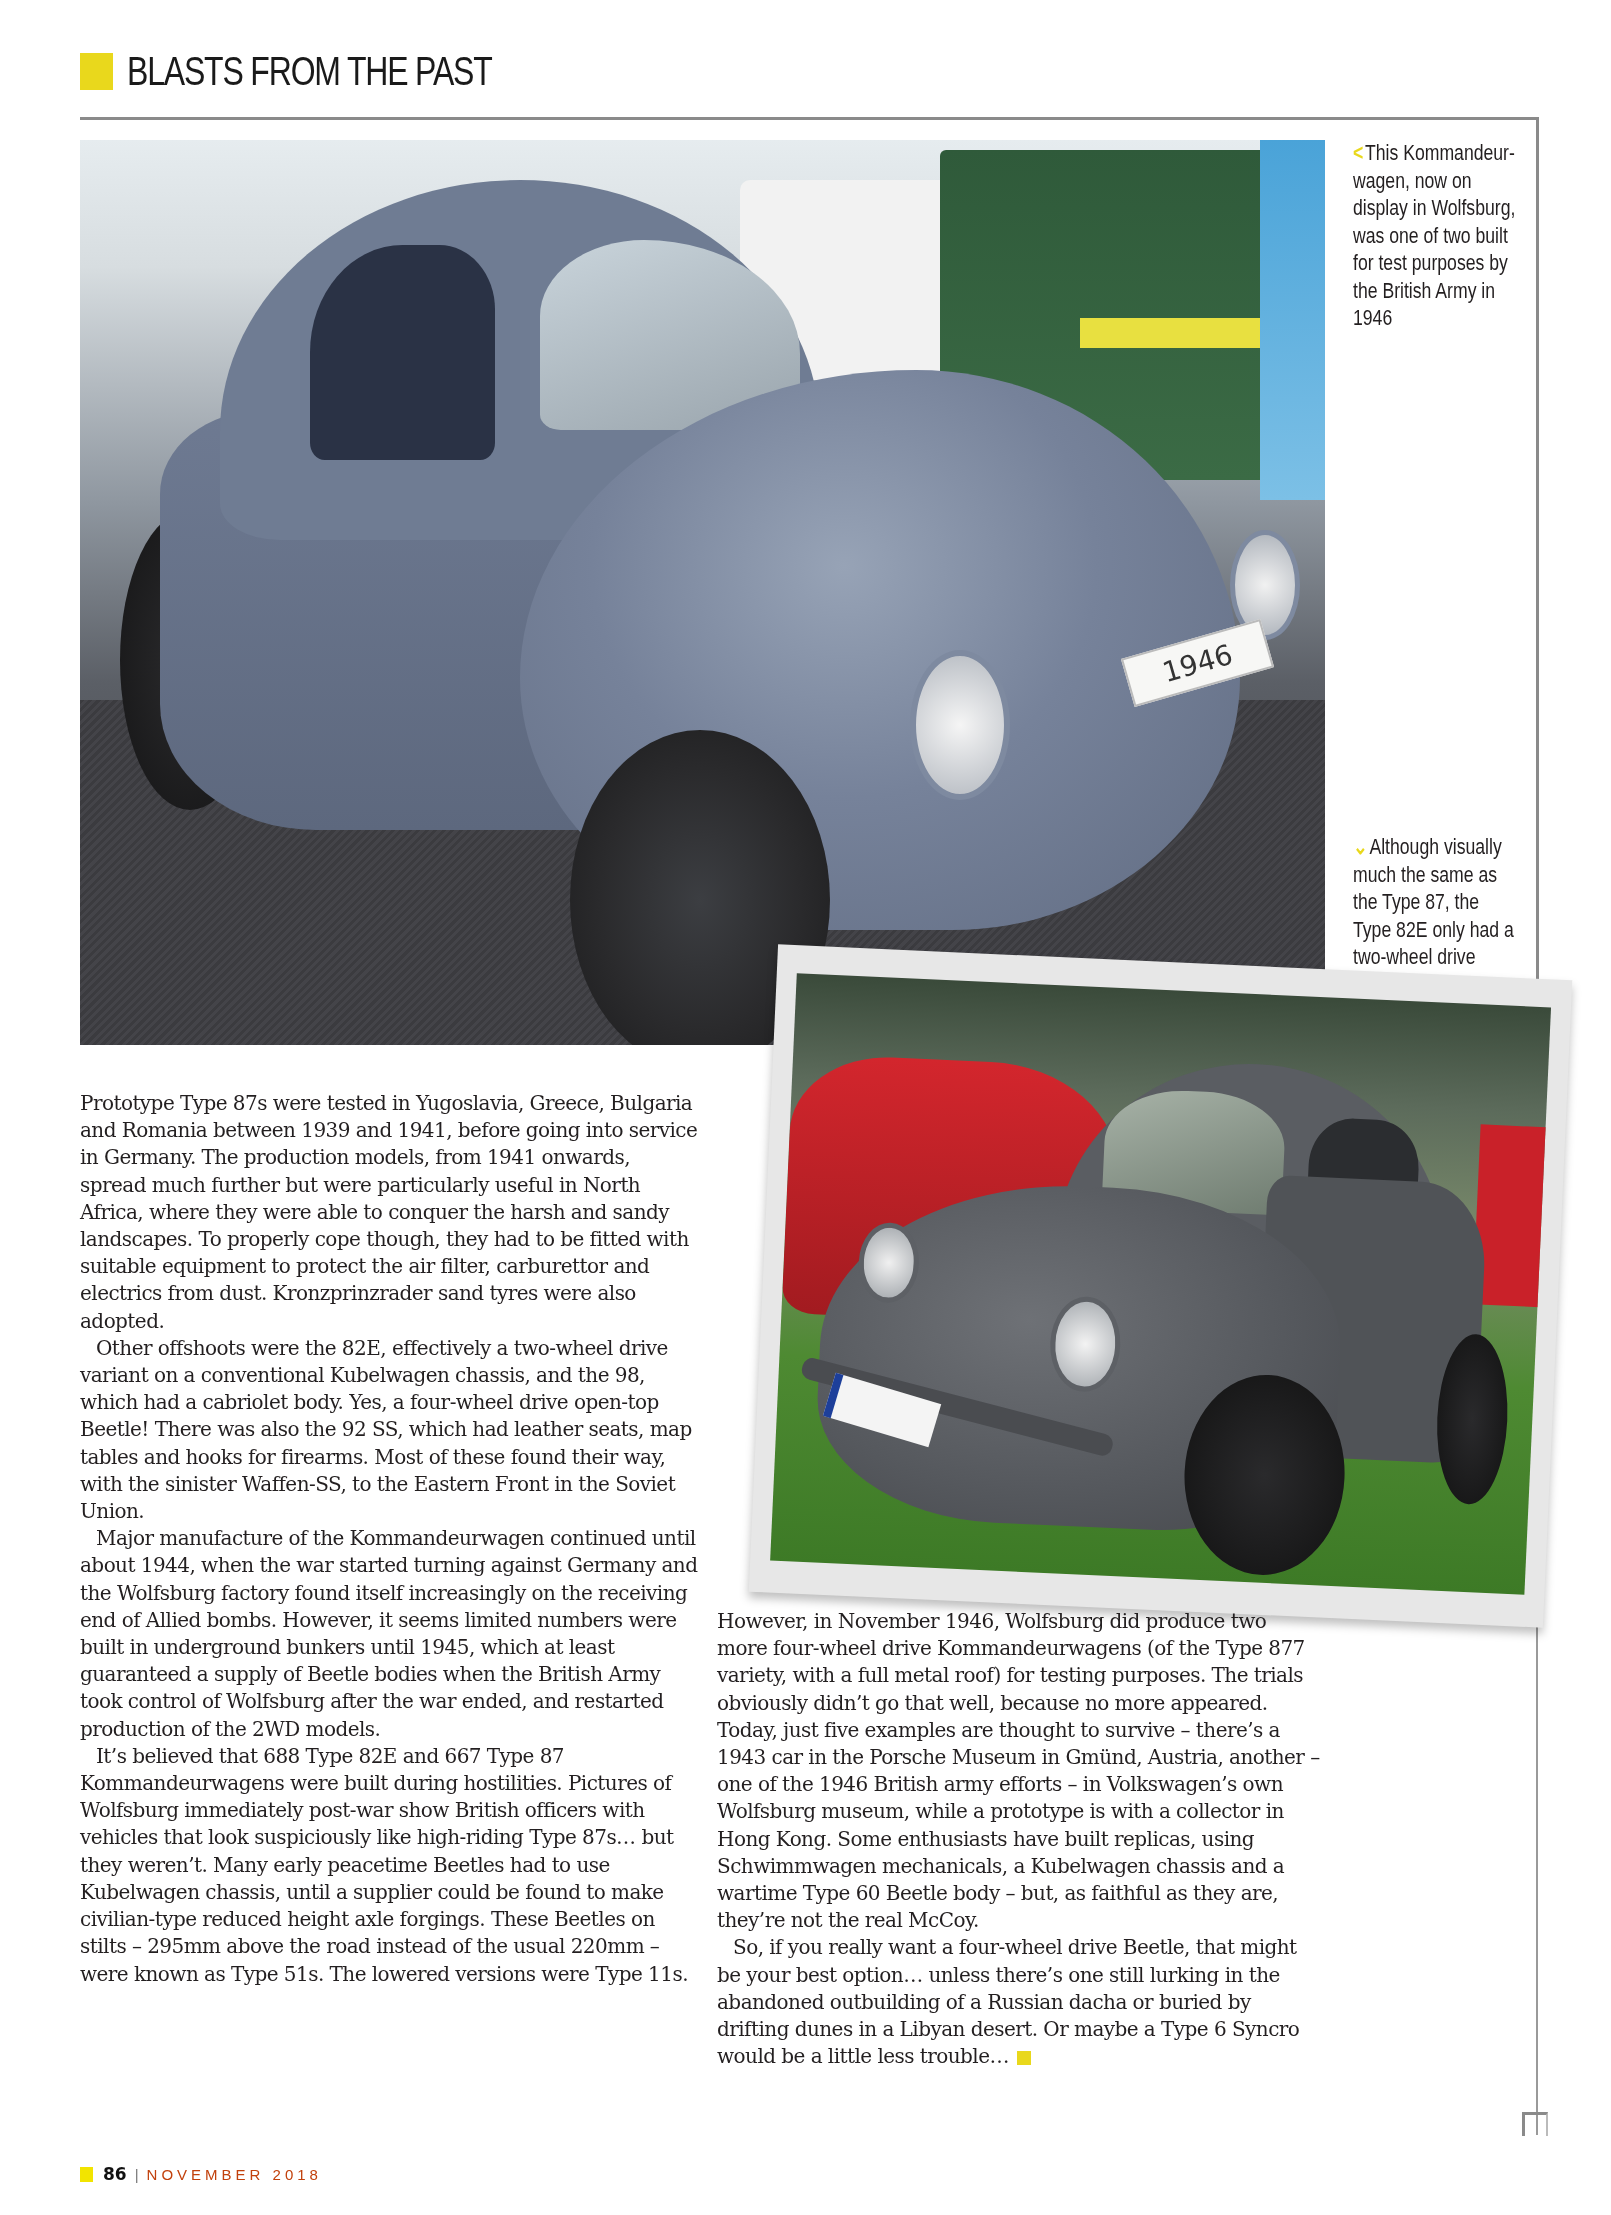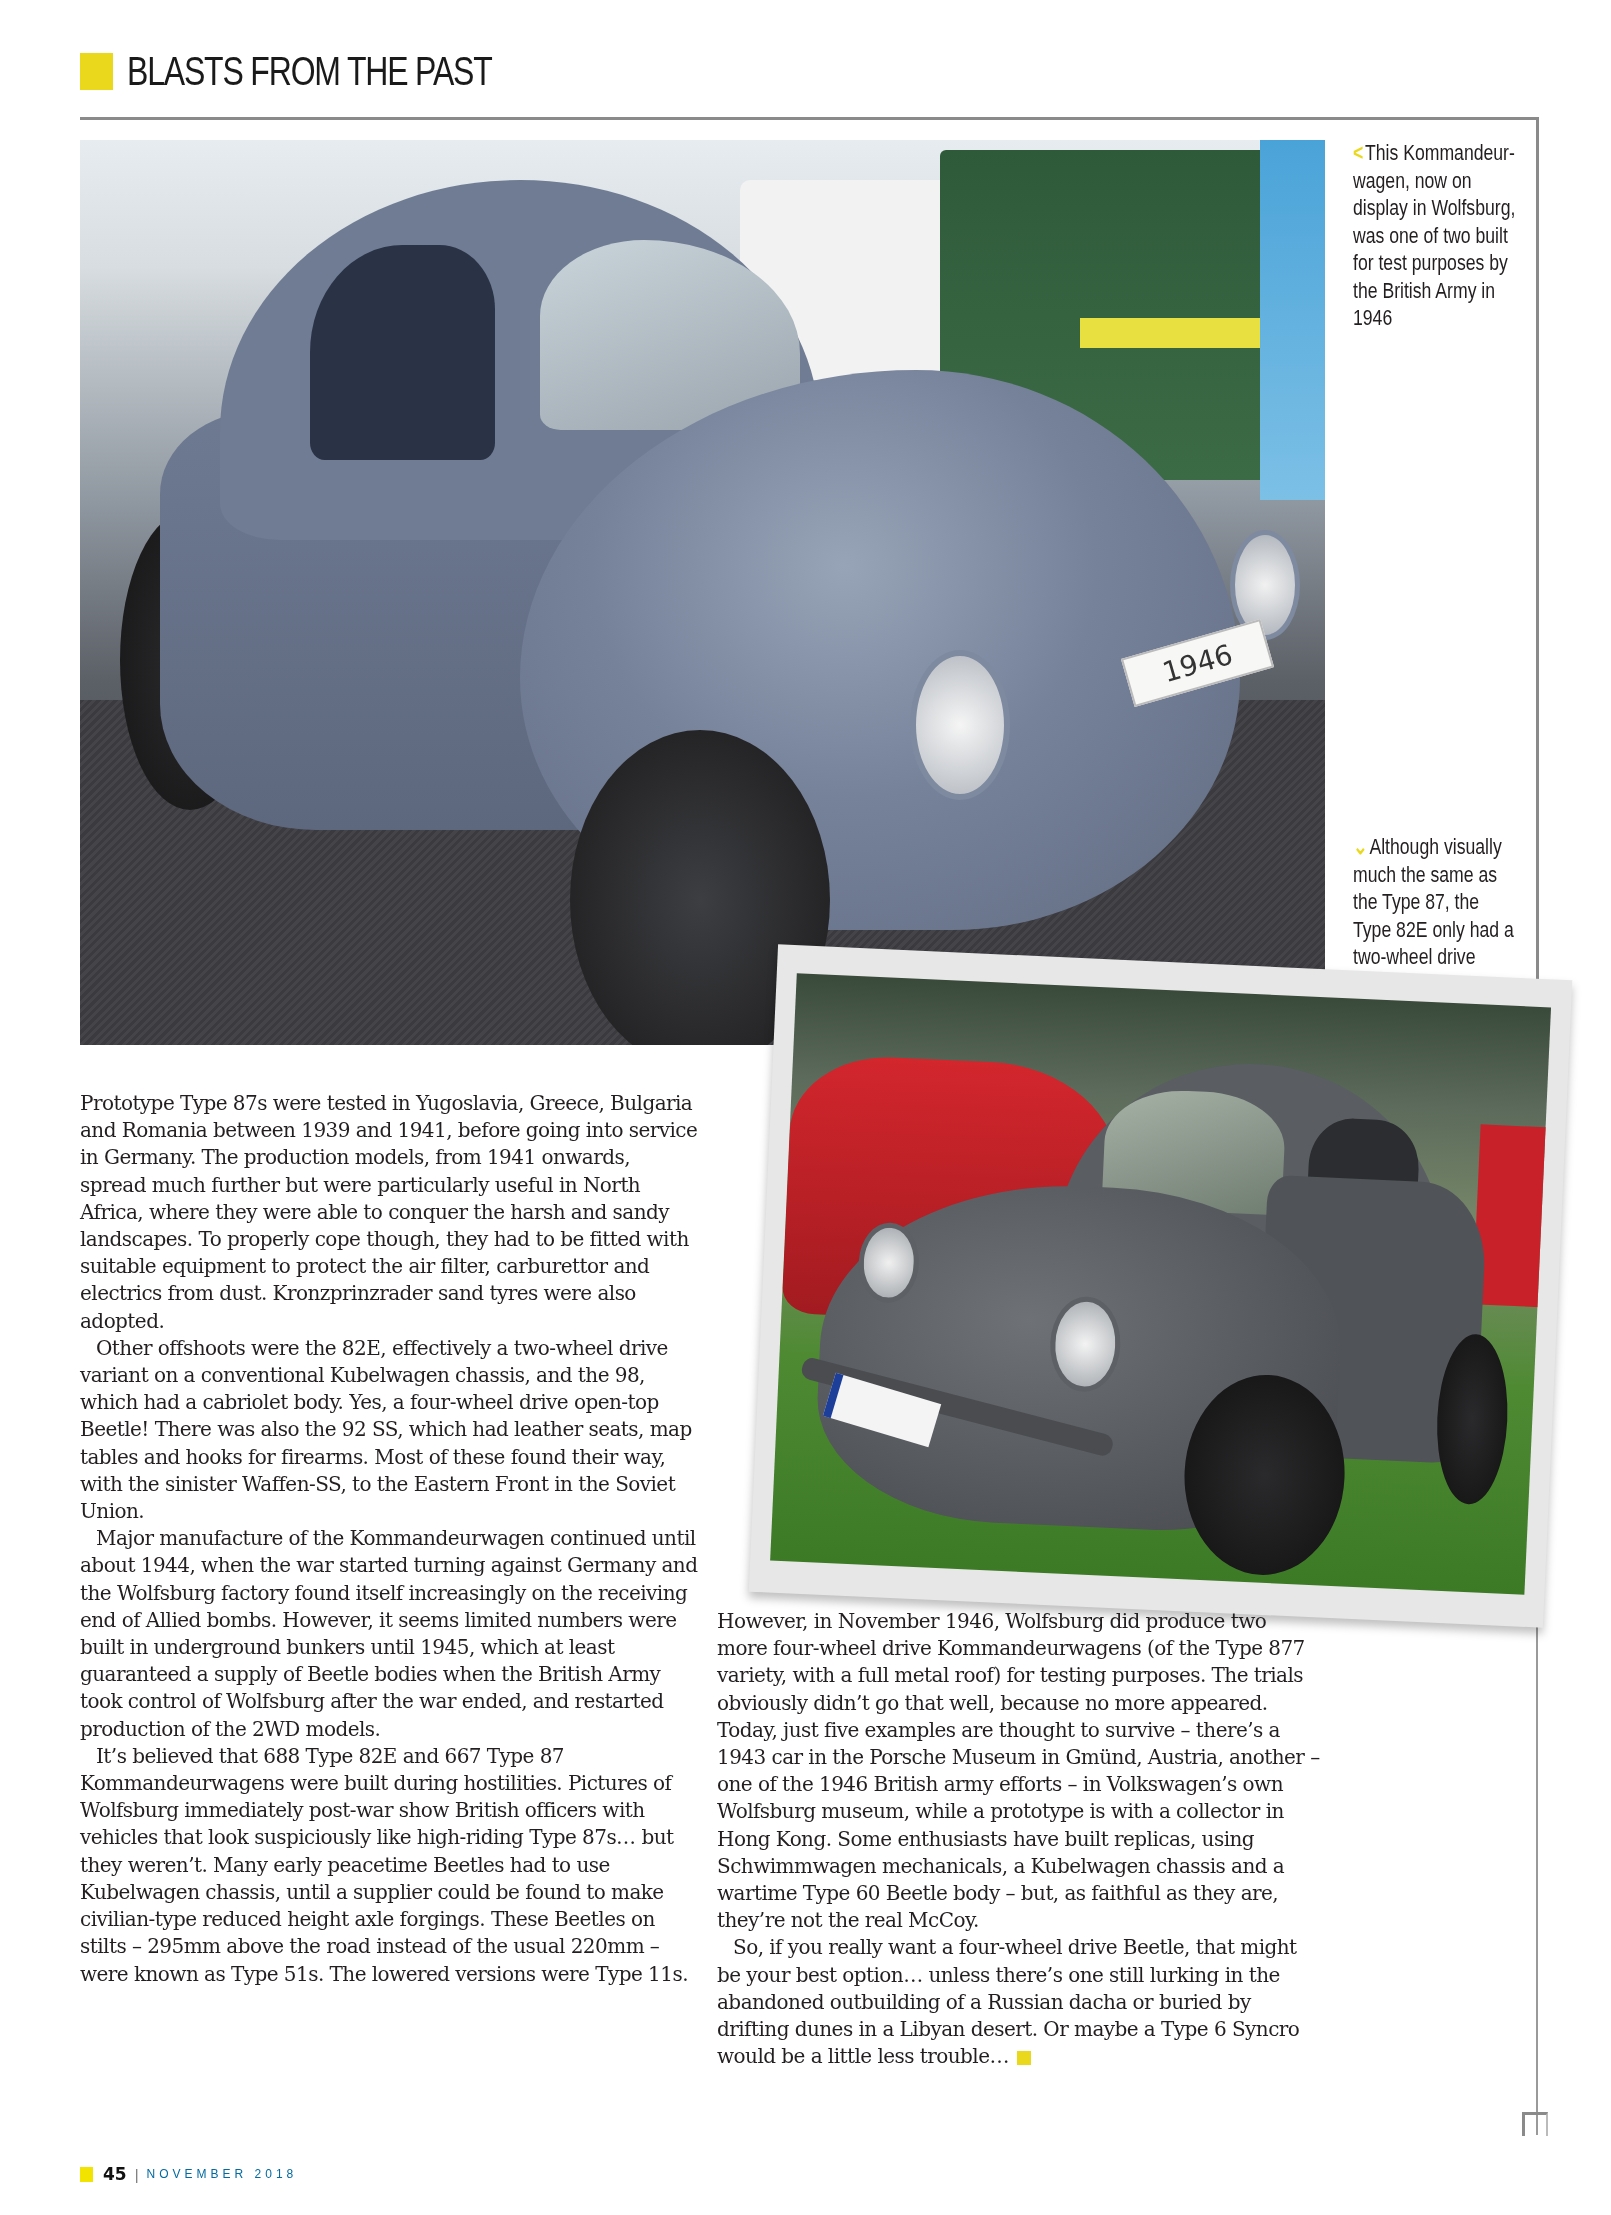--- a/index.html
+++ b/index.html
@@ -67,21 +67,21 @@
   .article p.indent { text-indent: 16px; }
   .article-1 { left: 80px; top: 1090px; width: 620px; }
   .article-2 { left: 717px; top: 1608px; width: 605px; }
   .end-mark { display: inline-block; width: 14px; height: 14px; background: #e9d81c; margin-left: 8px; vertical-align: middle; }
 
   
   .footer { position: absolute; left: 80px; top: 2164px; display: flex; align-items: center; }
   .footer .marker { width: 13px; height: 15px; background: #f2e400; margin-right: 10px; }
   .footer .page-num { font-family: "DejaVu Sans", sans-serif; font-weight: bold; font-size: 17px; color: #111; }
   .footer .sep { font-family: "Liberation Sans", sans-serif; font-size: 15px; color: #777; margin: 0 8px; }
-  .footer .issue { font-family: "Liberation Sans", sans-serif; font-size: 12px; letter-spacing: 4px; color: #0369a1; }
+  .footer .issue { font-family: "Liberation Sans", sans-serif; font-size: 15px; letter-spacing: 4px; color: #c2410c; }
 </style>
 </head>
 <body>
 
 <div class="section-header">
   <div class="marker"></div>
   <div class="label">BLASTS FROM THE PAST</div>
 </div>
 <div class="top-rule"></div>
 <div class="right-rule-1"></div>
@@ -142,16 +142,16 @@
   <p class="indent">It’s believed that 688 Type 82E and 667 Type 87 Kommandeurwagens were built during hostilities. Pictures of Wolfsburg immediately post-war show British officers with vehicles that look suspiciously like high-riding Type 87s… but they weren’t. Many early peacetime Beetles had to use Kubelwagen chassis, until a supplier could be found to make civilian-type reduced height axle forgings. These Beetles on stilts – 295mm above the road instead of the usual 220mm – were known as Type 51s. The lowered versions were Type 11s.</p>
 </div>
 
 <div class="article article-2">
   <p>However, in November 1946, Wolfsburg did produce two more four-wheel drive Kommandeurwagens (of the Type 877 variety, with a full metal roof) for testing purposes. The trials obviously didn’t go that well, because no more appeared. Today, just five examples are thought to survive – there’s a 1943 car in the Porsche Museum in Gmünd, Austria, another – one of the 1946 British army efforts – in Volkswagen’s own Wolfsburg museum, while a prototype is with a collector in Hong Kong. Some enthusiasts have built replicas, using Schwimmwagen mechanicals, a Kubelwagen chassis and a wartime Type 60 Beetle body – but, as faithful as they are, they’re not the real McCoy.</p>
   <p class="indent"><span>So, if you really want a four-wheel drive Beetle, that might be your best option… unless there’s one still lurking in the abandoned outbuilding of a Russian dacha or buried by drifting dunes in a Libyan desert. Or maybe a Type 6 Syncro would be a little less trouble…</span><span class="end-mark"></span></p>
 </div>
 
 <div class="footer">
   <div class="marker"></div>
-  <span class="page-num">45</span>
+  <span class="page-num">86</span>
   <span class="sep">|</span>
   <span class="issue">NOVEMBER 2018</span>
 </div>
 
 </body></html>

